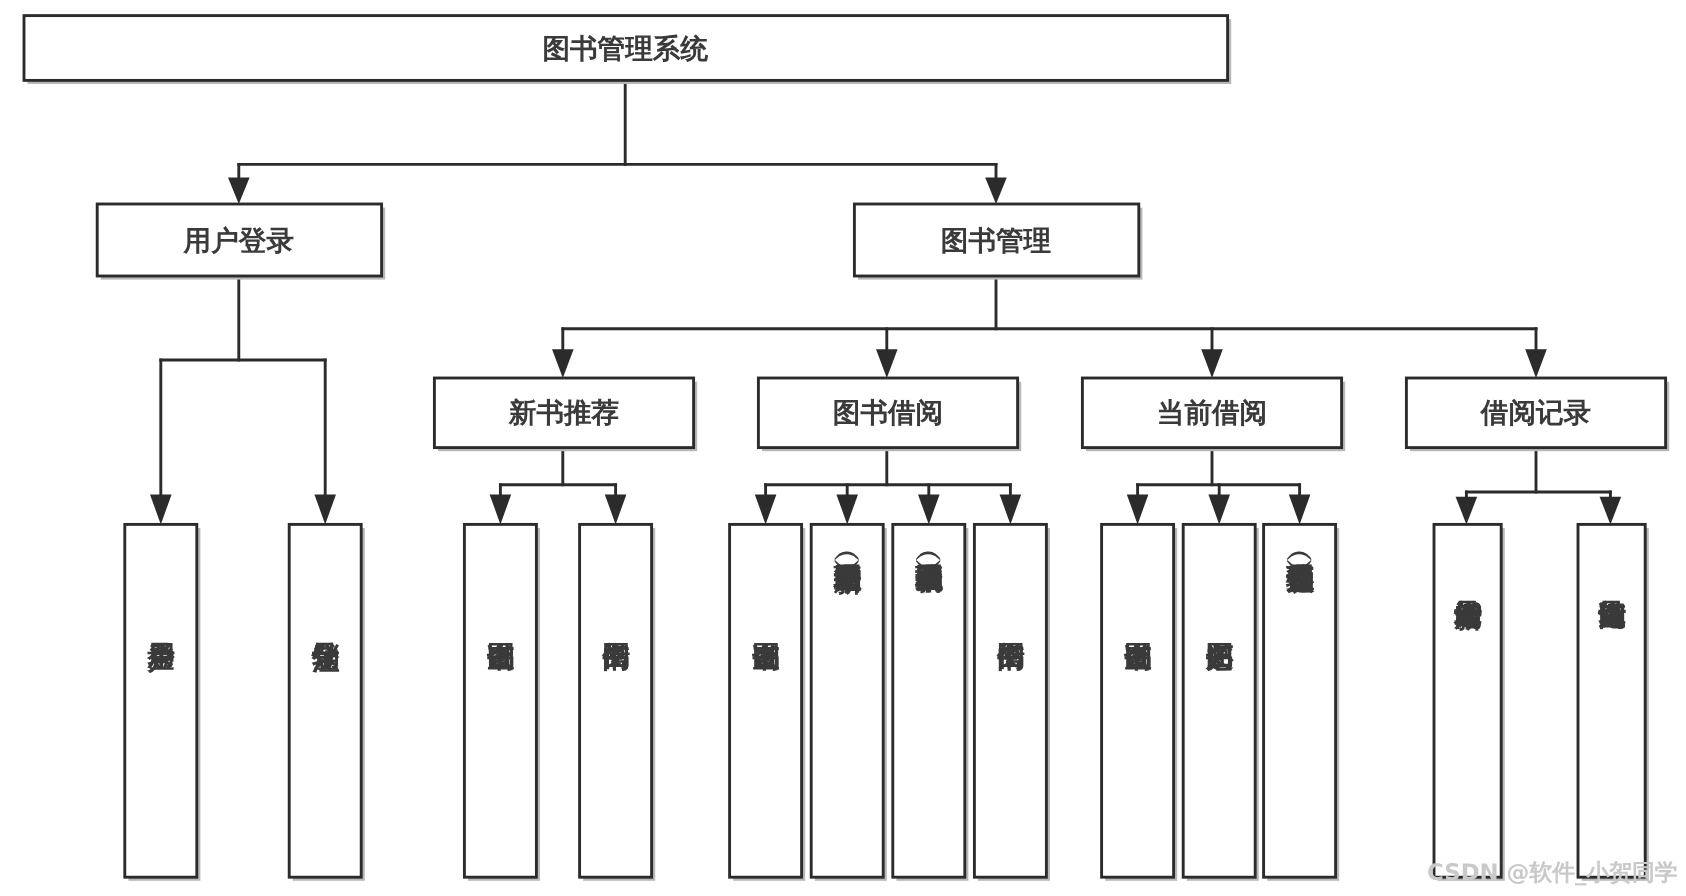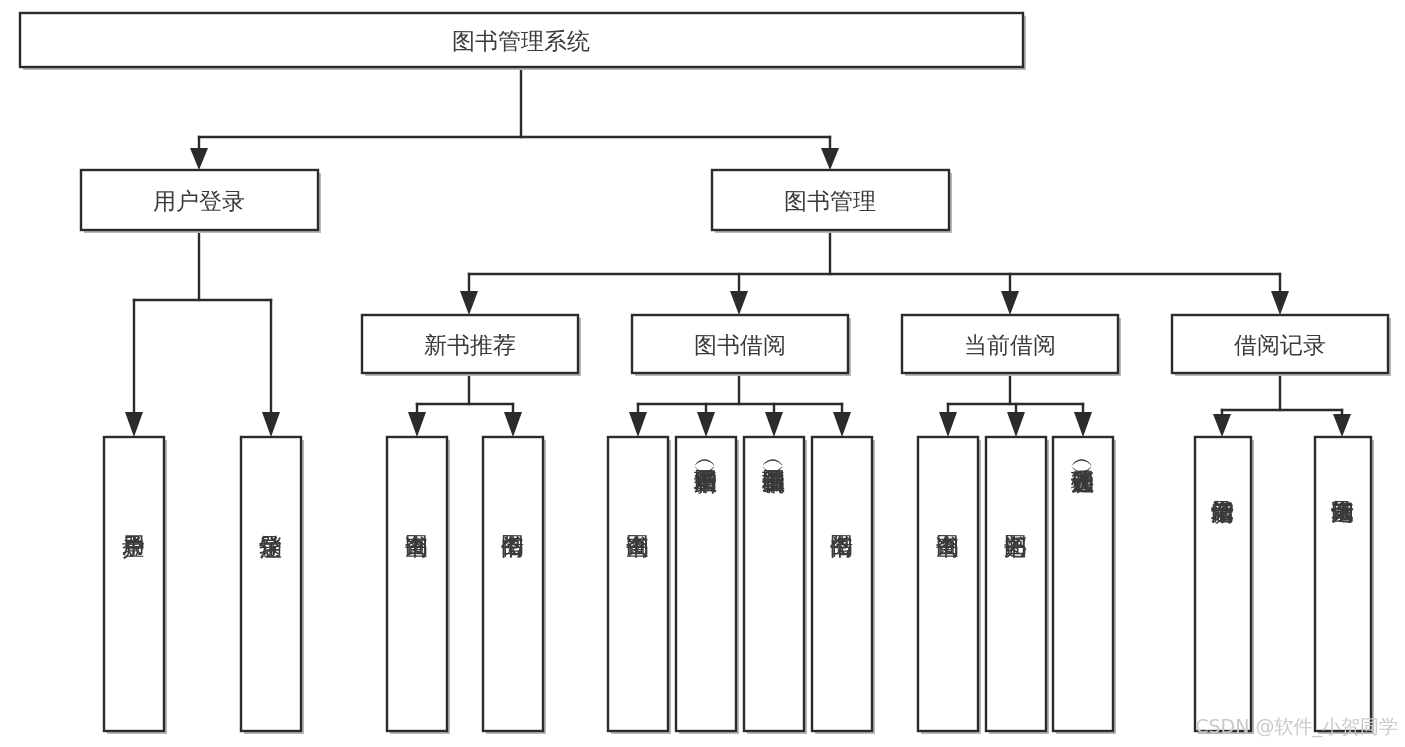--- a/index.html
+++ b/index.html
@@ -12,20 +12,21 @@
     height: 747px;
     font-family: "DejaVu Sans", "Liberation Sans", sans-serif;
     overflow: hidden;
     position: relative;
   }
   #diagram-root {
     position: absolute;
     left: 0; top: 0;
     width: 1405px;
     height: 747px;
+    font-weight: bold;
   }
   svg.flow { display: block; }
   .node-rect {
     fill: #ffffff;
     stroke: #2b2b2b;
     stroke-width: 2.4;
   }
   .node-shadow {
     fill: #b8b8b8;
     stroke: none;

